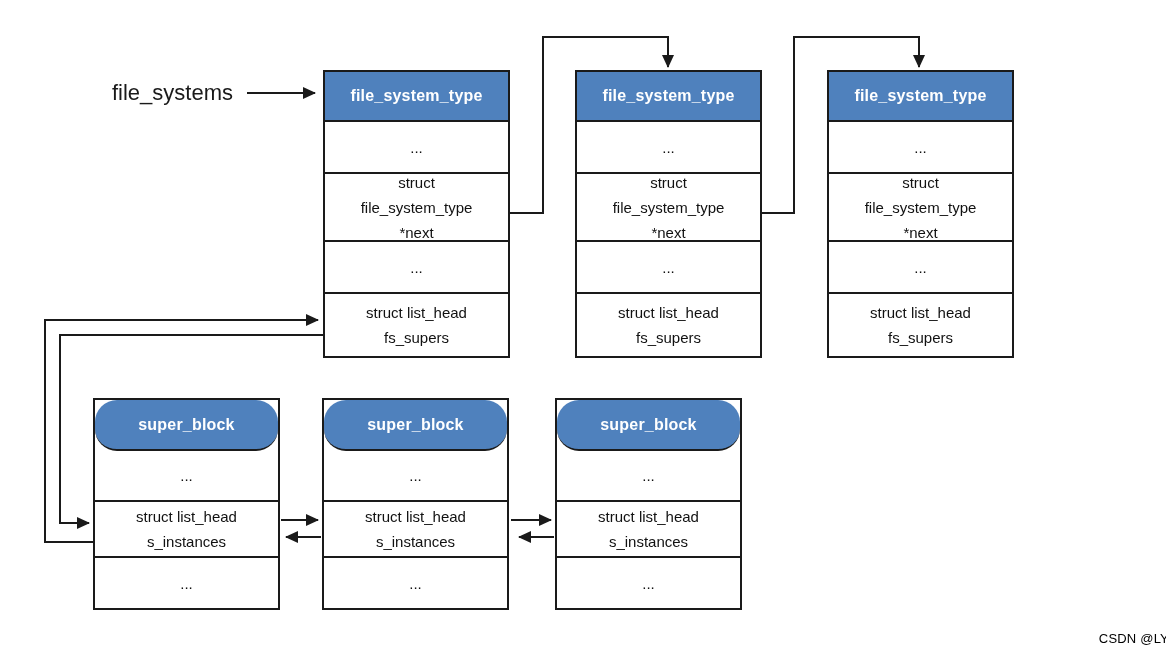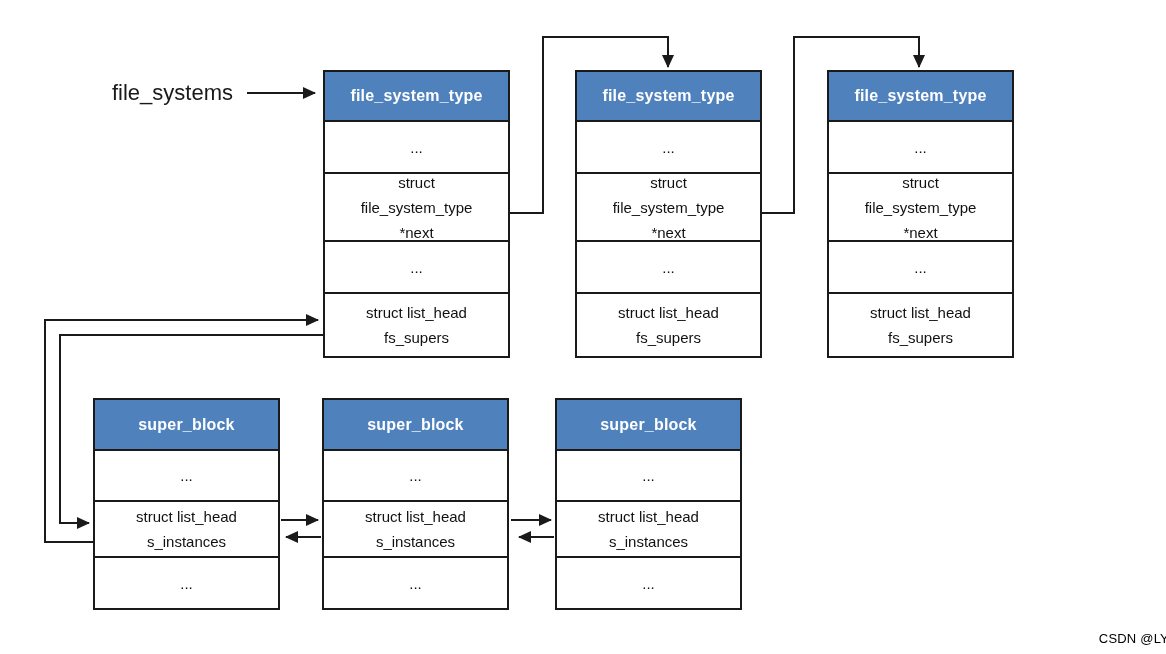--- a/index.html
+++ b/index.html
@@ -14,21 +14,21 @@
   }
   .top-box { top:70px; height:288px; }
   .bot-box { top:398px; height:212px; }
   .hdr {
     background:#4f81bd; color:#ffffff; font-weight:bold; font-size:16px;
     display:flex; align-items:center; justify-content:center;
     border-bottom:2px solid #1a1a1a; box-sizing:border-box;
     letter-spacing:0.2px;
   }
   .top-box .hdr { height:50px; }
-  .bot-box .hdr { height:51px; }
+  .bot-box .hdr { height:51px;border-radius:22px; }
   .cell {
     display:flex; align-items:center; justify-content:center;
     text-align:center; font-size:15px; line-height:25px; color:#111111;
     white-space:pre-line; border-bottom:2px solid #1a1a1a; box-sizing:border-box;
   }
   .cell.last { border-bottom:none; flex:1; }
   .top-box .c-dots { height:52px; }
   .top-box .c-next { height:68px; }
   .bot-box .c-dots1 { height:51px; }
   .bot-box .c-inst { height:56px; }

